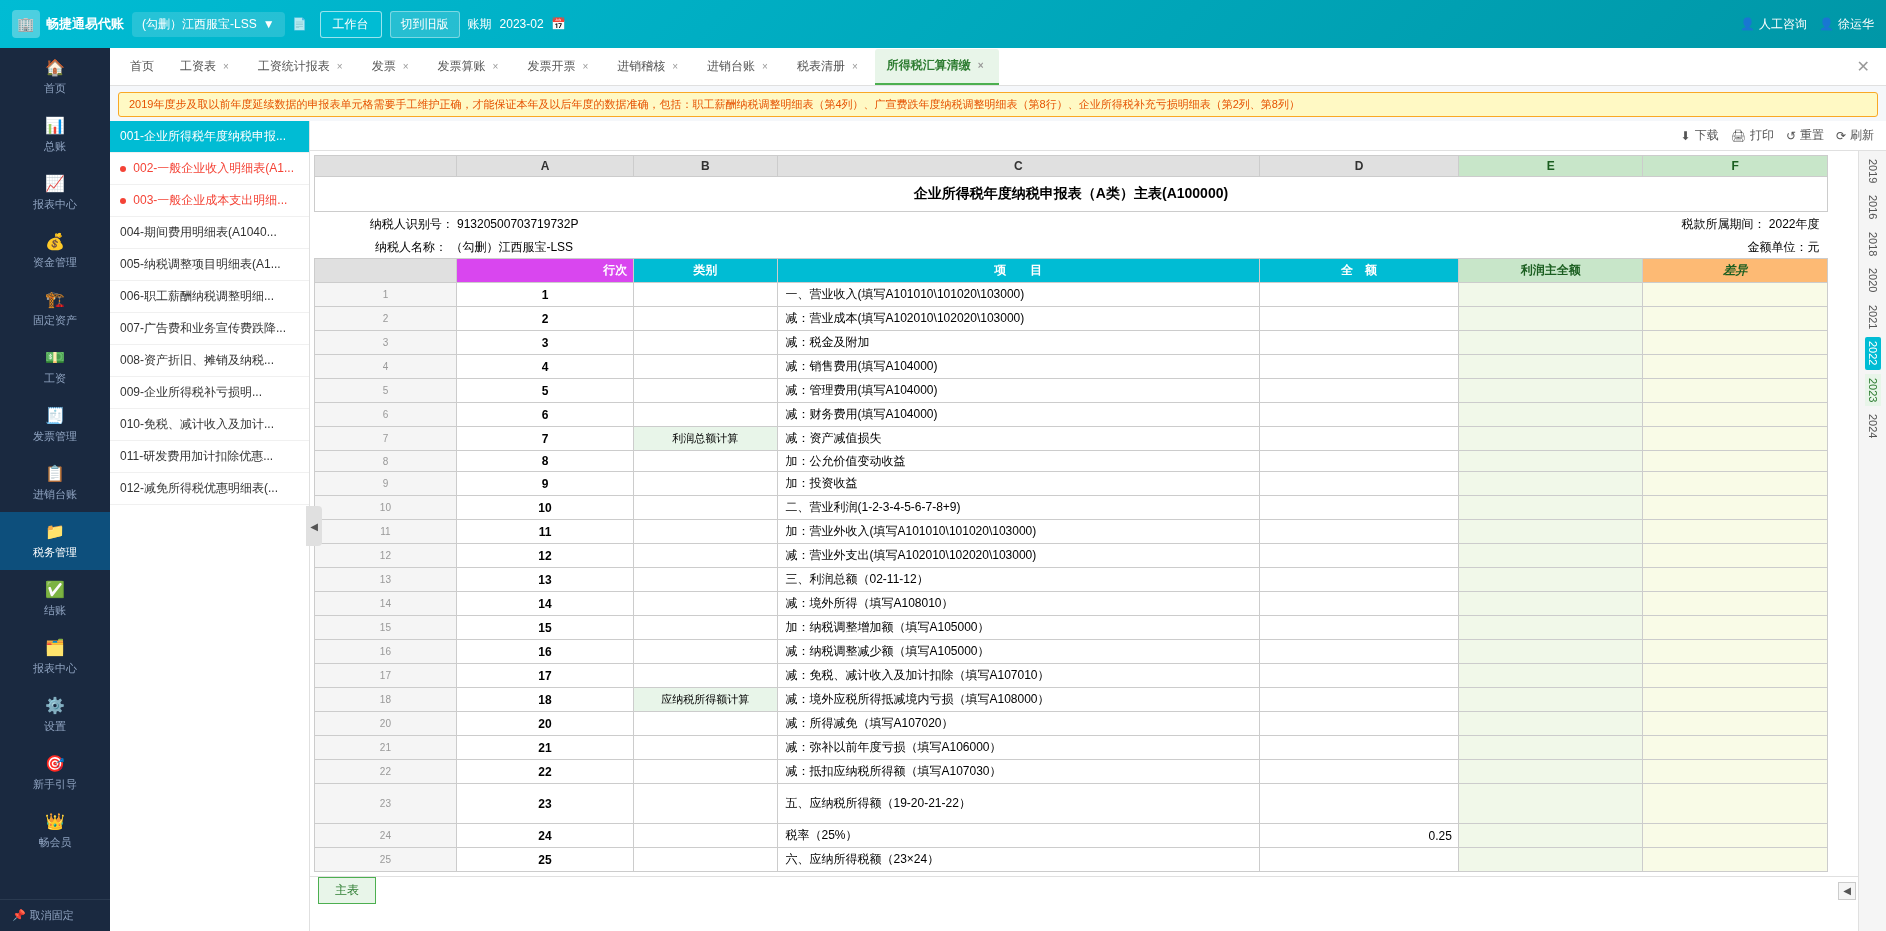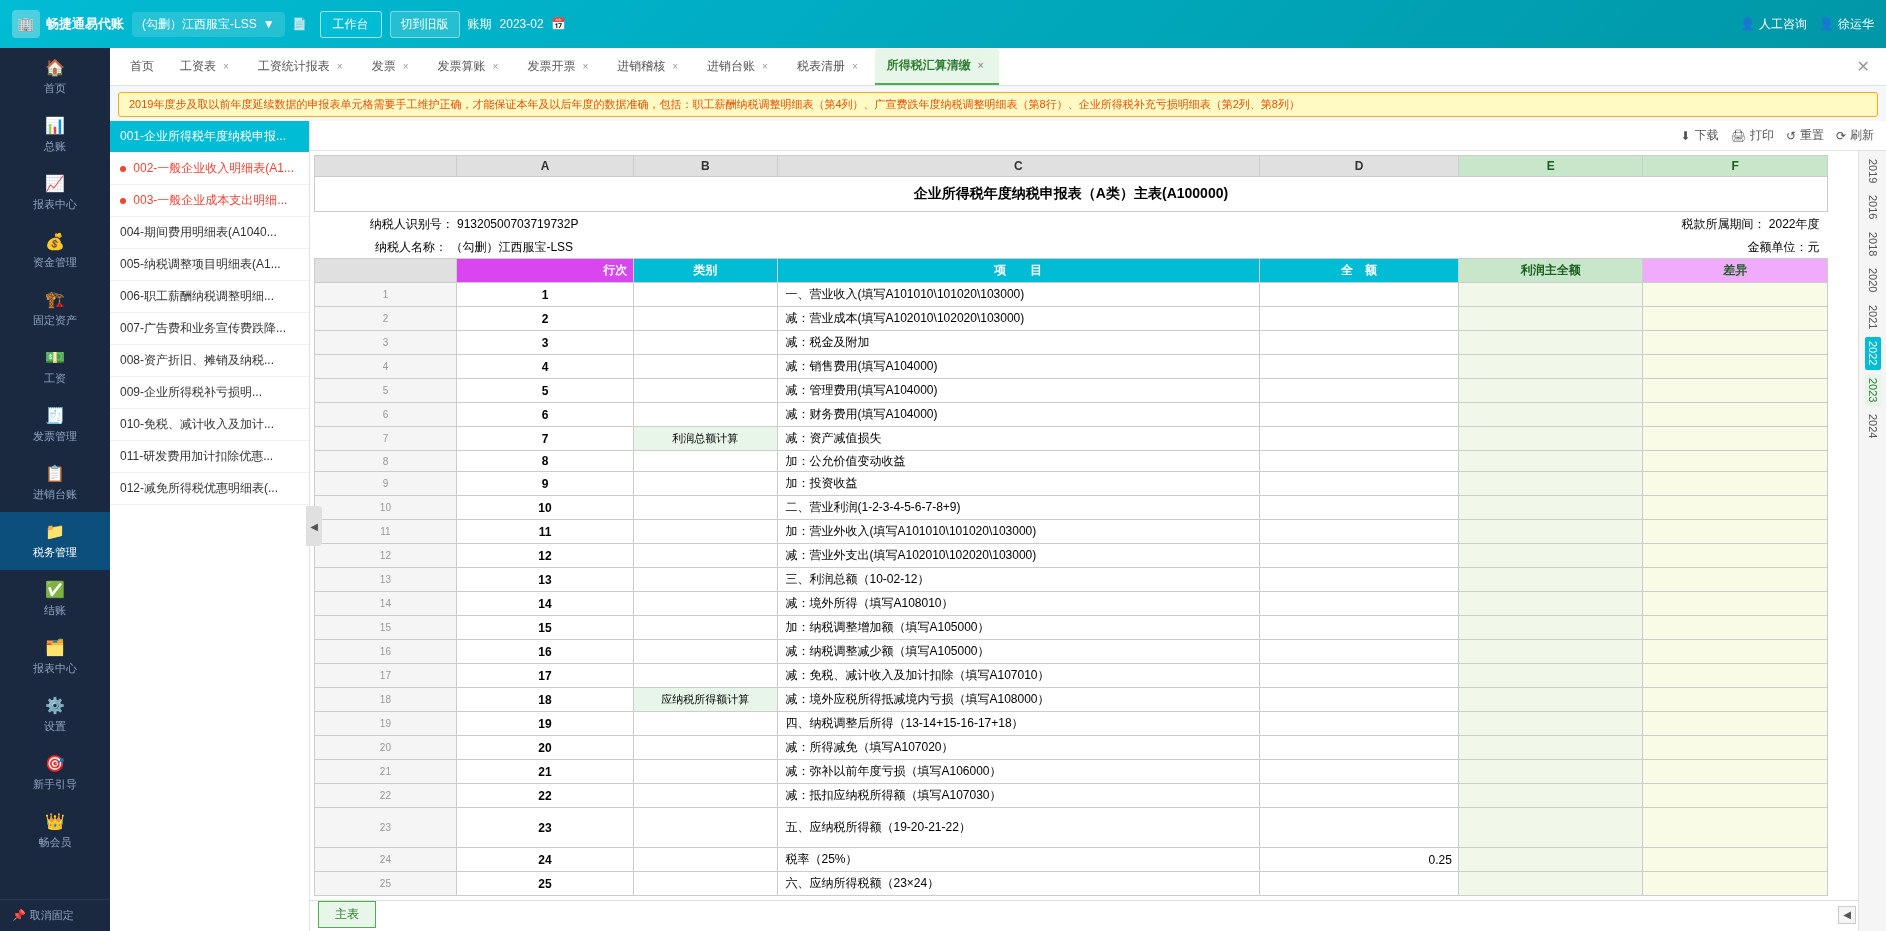--- a/index.html
+++ b/index.html
@@ -586,21 +586,21 @@
                           <span>金额单位：元</span>
                         </td>
                       </tr>
                       <tr class="col-header-row">
                         <th style="background:#e0e0e0; color:#333; width:40px;"></th>
                         <th style="background:#d946ef; color:white;text-align:right;">行次</th>
                         <th style="background:#00bcd4; color:white;">类别</th>
                         <th style="background:#00bcd4; color:white;">项　　目</th>
                         <th style="background:#00bcd4; color:white;">全　额</th>
                         <th style="background:#c8e6c9; color:#1b5e20;">利润主全额</th>
-                        <th style="background:#f0abfc; color:#1b5e20;">差异</th>
+                        <th style="background:#fdba74; color:#1b5e20;font-style:italic;">差异</th>
                       </tr>
                     </thead>
                     <tbody id="table-body">
                     <tr>
                           <td style="background: rgb(245, 245, 245); color: rgb(153, 153, 153); font-size: 10px; text-align: center;">1</td>
                           <td style="text-align: center; font-weight: bold;">1</td>
                           <td></td>
                           <td style="text-align: left; padding: 3px 8px;">一、营业收入(填写A101010\101020\103000)</td>
                           <td style="text-align: right;"></td>
                           <td style="background: rgb(241, 248, 233);"></td>
@@ -702,21 +702,21 @@
                           <td></td>
                           <td style="text-align: left; padding: 3px 8px;">减：营业外支出(填写A102010\102020\103000)</td>
                           <td style="text-align: right;"></td>
                           <td style="background: rgb(241, 248, 233);"></td>
                           <td style="background: rgb(249, 251, 231);"></td>
                         </tr>
                         <tr>
                           <td style="background: rgb(245, 245, 245); color: rgb(153, 153, 153); font-size: 10px; text-align: center;">13</td>
                           <td style="text-align: center; font-weight: bold;">13</td>
                           <td></td>
-                          <td style="text-align: left; padding: 3px 8px;">三、利润总额（10-02-12）</td>
+                          <td style="text-align: left; padding: 3px 8px;">三、利润总额（02-11-12）</td>
                           <td style="text-align: right;"></td>
                           <td style="background: rgb(241, 248, 233);"></td>
                           <td style="background: rgb(249, 251, 231);"></td>
                         </tr>
                         <tr>
                           <td style="background: rgb(245, 245, 245); color: rgb(153, 153, 153); font-size: 10px; text-align: center;">14</td>
                           <td style="text-align: center; font-weight: bold;">14</td>
                           <td></td>
                           <td style="text-align: left; padding: 3px 8px;">减：境外所得（填写A108010）</td>
                           <td style="text-align: right;"></td>
@@ -748,29 +748,20 @@
                           <td style="text-align: left; padding: 3px 8px;">减：免税、减计收入及加计扣除（填写A107010）</td>
                           <td style="text-align: right;"></td>
                           <td style="background: rgb(241, 248, 233);"></td>
                           <td style="background: rgb(249, 251, 231);"></td>
                         </tr>
                         <tr>
                           <td style="background: rgb(245, 245, 245); color: rgb(153, 153, 153); font-size: 10px; text-align: center;">18</td>
                           <td style="text-align: center; font-weight: bold;">18</td>
                           <td rowspan="1" style="background: rgb(232, 245, 233); text-align: center; font-size: 11px; vertical-align: middle;">应纳税所得额计算</td>
                           <td style="text-align: left; padding: 3px 8px;">减：境外应税所得抵减境内亏损（填写A108000）</td>
-                          <td style="text-align: right;"></td>
-                          <td style="background: rgb(241, 248, 233);"></td>
-                          <td style="background: rgb(249, 251, 231);"></td>
-                        </tr>
-                        <tr>
-                          <td style="background: rgb(245, 245, 245); color: rgb(153, 153, 153); font-size: 10px; text-align: center;">19</td>
-                          <td style="text-align: center; font-weight: bold;">19</td>
-                          <td></td>
-                          <td style="text-align: left; padding: 3px 8px;">四、纳税调整后所得（13-14+15-16-17+18）</td>
                           <td style="text-align: right;"></td>
                           <td style="background: rgb(241, 248, 233);"></td>
                           <td style="background: rgb(249, 251, 231);"></td>
                         </tr>
                         <tr>
                           <td style="background: rgb(245, 245, 245); color: rgb(153, 153, 153); font-size: 10px; text-align: center;">20</td>
                           <td style="text-align: center; font-weight: bold;">20</td>
                           <td></td>
                           <td style="text-align: left; padding: 3px 8px;">减：所得减免（填写A107020）</td>
                           <td style="text-align: right;"></td>

